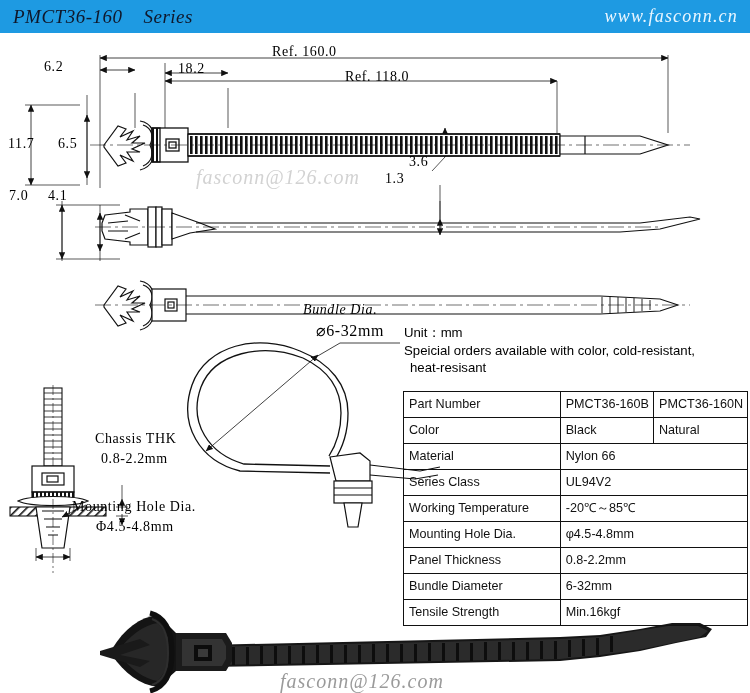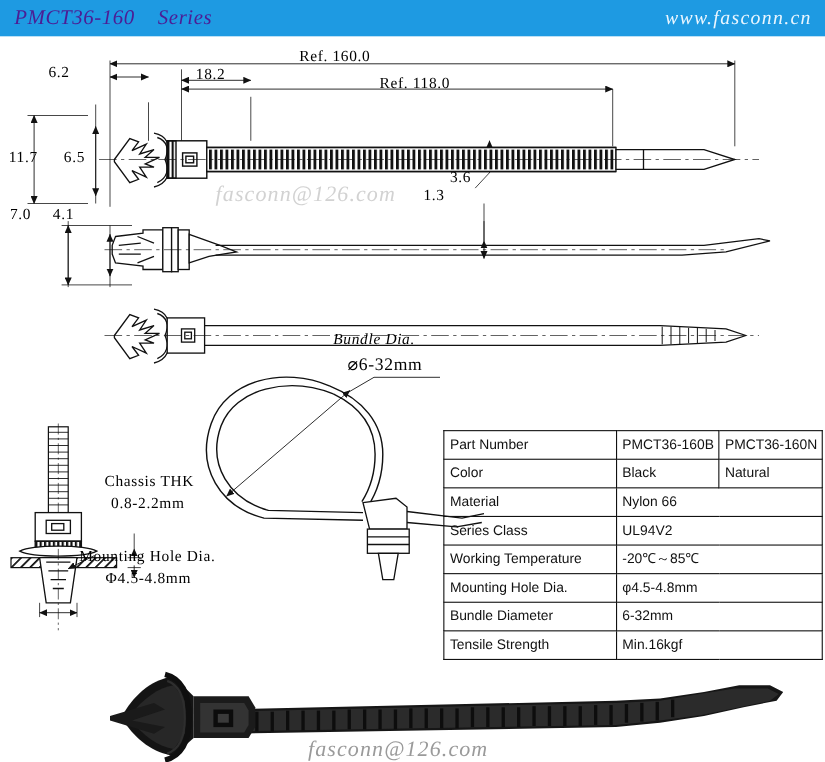--- a/index.html
+++ b/index.html
@@ -18,21 +18,21 @@
     position: absolute; left: 0; top: 0;
     width: 750px; height: 33px;
     background: #1e9ae2;
     display: flex; align-items: center; justify-content: space-between;
   }
   .header-title {
     font-family: "Liberation Serif", serif;
     font-style: italic;
     font-size: 19px;
     letter-spacing: 0.5px;
-    color: #4c1d95;
+    color: #0f172a;
     padding-left: 13px;
     white-space: pre;
   }
   .header-site {
     font-family: "Liberation Serif", serif;
     font-style: italic;
     font-size: 18px;
     letter-spacing: 1.2px;
     color: #eaf6ff;
     padding-right: 12px;
@@ -397,20 +397,25 @@
 
   <svg class="dwg" width="750" height="660" style="pointer-events:none">
     <g stroke="#111" stroke-width="0.8" fill="none">
       <line x1="86" y1="472" x2="62" y2="484" marker-end="url(#ar)"></line>
     </g>
   </svg>
 
   <div class="wm wm1">fasconn@126.com</div>
   <div class="wm wm2">fasconn@126.com</div>
 
+  <div class="notes">
+    <div>Unit：mm</div>
+    <div>Speicial orders available with color, cold-resistant,</div>
+    <div class="ind">heat-resisant</div>
+  </div>
 
   <table class="spec">
     <tbody>
         <tr>
           <td class="k">Part Number</td>
           <td class="v ctr">PMCT36-160B</td>
           <td class="v ctr">PMCT36-160N</td>
         </tr>
         <tr>
           <td class="k">Color</td>
@@ -427,20 +432,24 @@
         </tr>
         <tr>
           <td class="k">Working Temperature</td>
           <td class="vspan" colspan="2">-20℃～85℃</td>
         </tr>
         <tr>
           <td class="k">Mounting Hole Dia.</td>
           <td class="vspan" colspan="2">φ4.5-4.8mm</td>
         </tr>
         <tr>
+          <td class="k">Panel Thickness</td>
+          <td class="vspan" colspan="2">0.8-2.2mm</td>
+        </tr>
+        <tr>
           <td class="k">Bundle Diameter</td>
           <td class="vspan" colspan="2">6-32mm</td>
         </tr>
         <tr>
           <td class="k">Tensile Strength</td>
           <td class="vspan" colspan="2">Min.16kgf</td>
         </tr>
       </tbody>
   </table>
 

